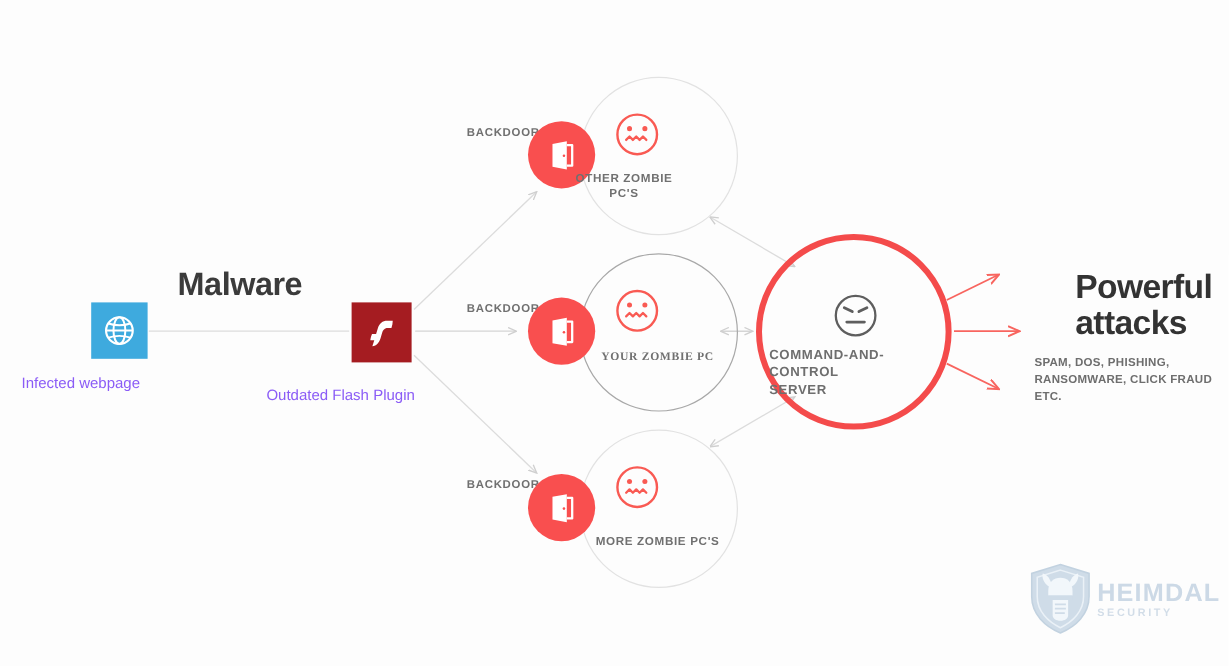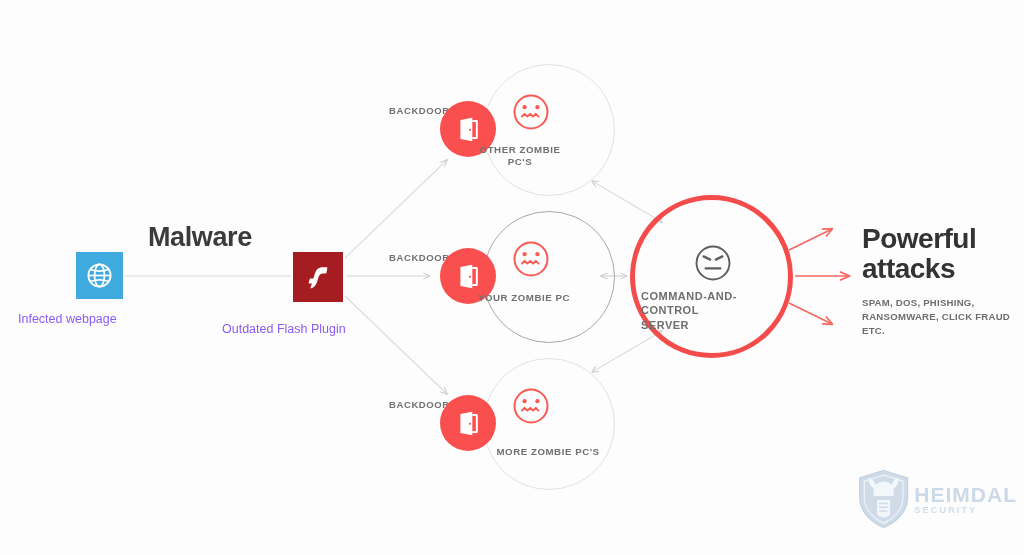--- a/index.html
+++ b/index.html
@@ -117,21 +117,21 @@
     color: #6e6e6e;
     letter-spacing: 0.5px;
     text-align: left;
     line-height: 1.3;
     white-space: pre-line;
   }
 
   
   #attacks-title {
     position: absolute;
-    left: 862px; top: 224px;
+    left: 896px; top: 224px;
     font-size: 28px;
     font-weight: bold;
     color: #333333;
     line-height: 1.08;
     letter-spacing: -0.5px;
     white-space: pre-line;
   }
   #attacks-sub {
     position: absolute;
     left: 862px; top: 296px;
@@ -256,21 +256,21 @@
       <path d="M15.4 4.4 L19.4 4.4 L19.4 19.6 L15.4 19.6" fill="none" stroke="#ffffff" stroke-width="1.7" stroke-linejoin="round"></path>
       <circle cx="13.3" cy="12.3" r="0.95" fill="#f94f4f"></circle>
     </svg>
   </div>
   <svg class="zombie-face" style="left:511px; top:239px;" width="40" height="40" viewBox="0 0 40 40">
     <circle cx="20" cy="20" r="16.5" fill="none" stroke="#f95a53" stroke-width="2"></circle>
     <circle cx="13.6" cy="15.2" r="2.1" fill="#f95a53"></circle>
     <circle cx="26.4" cy="15.2" r="2.1" fill="#f95a53"></circle>
     <path d="M10.8 24.6 L13.6 21.8 L16.4 24.6 L19.2 21.8 L22 24.6 L24.8 21.8 L27.6 24.6" fill="none" stroke="#f95a53" stroke-width="1.9" stroke-linejoin="round" stroke-linecap="round"></path>
   </svg>
-  <div class="zombie-label" style="left:462px; top:292px; width:124px;">YOUR ZOMBIE PC</div>
+  <div class="zombie-label" style="left:486px; top:292px; width:124px;font-family:Liberation Serif, serif;">YOUR ZOMBIE PC</div>
 
   <div class="zombie-ring ring-light" style="left:483px; top:358px; width:130px; height:130px;"></div>
   <div class="backdoor-label" style="left:389px; top:399px;">BACKDOOR</div>
   <div class="backdoor-badge" style="left:440px; top:395px;">
     <svg width="27" height="27" viewBox="0 0 24 24">
       <path d="M4.8 3.6 L15.4 1.6 L15.4 22.4 L4.8 20.4 Z" fill="#ffffff"></path>
       <path d="M15.4 4.4 L19.4 4.4 L19.4 19.6 L15.4 19.6" fill="none" stroke="#ffffff" stroke-width="1.7" stroke-linejoin="round"></path>
       <circle cx="13.3" cy="12.3" r="0.95" fill="#f94f4f"></circle>
     </svg>
   </div>

